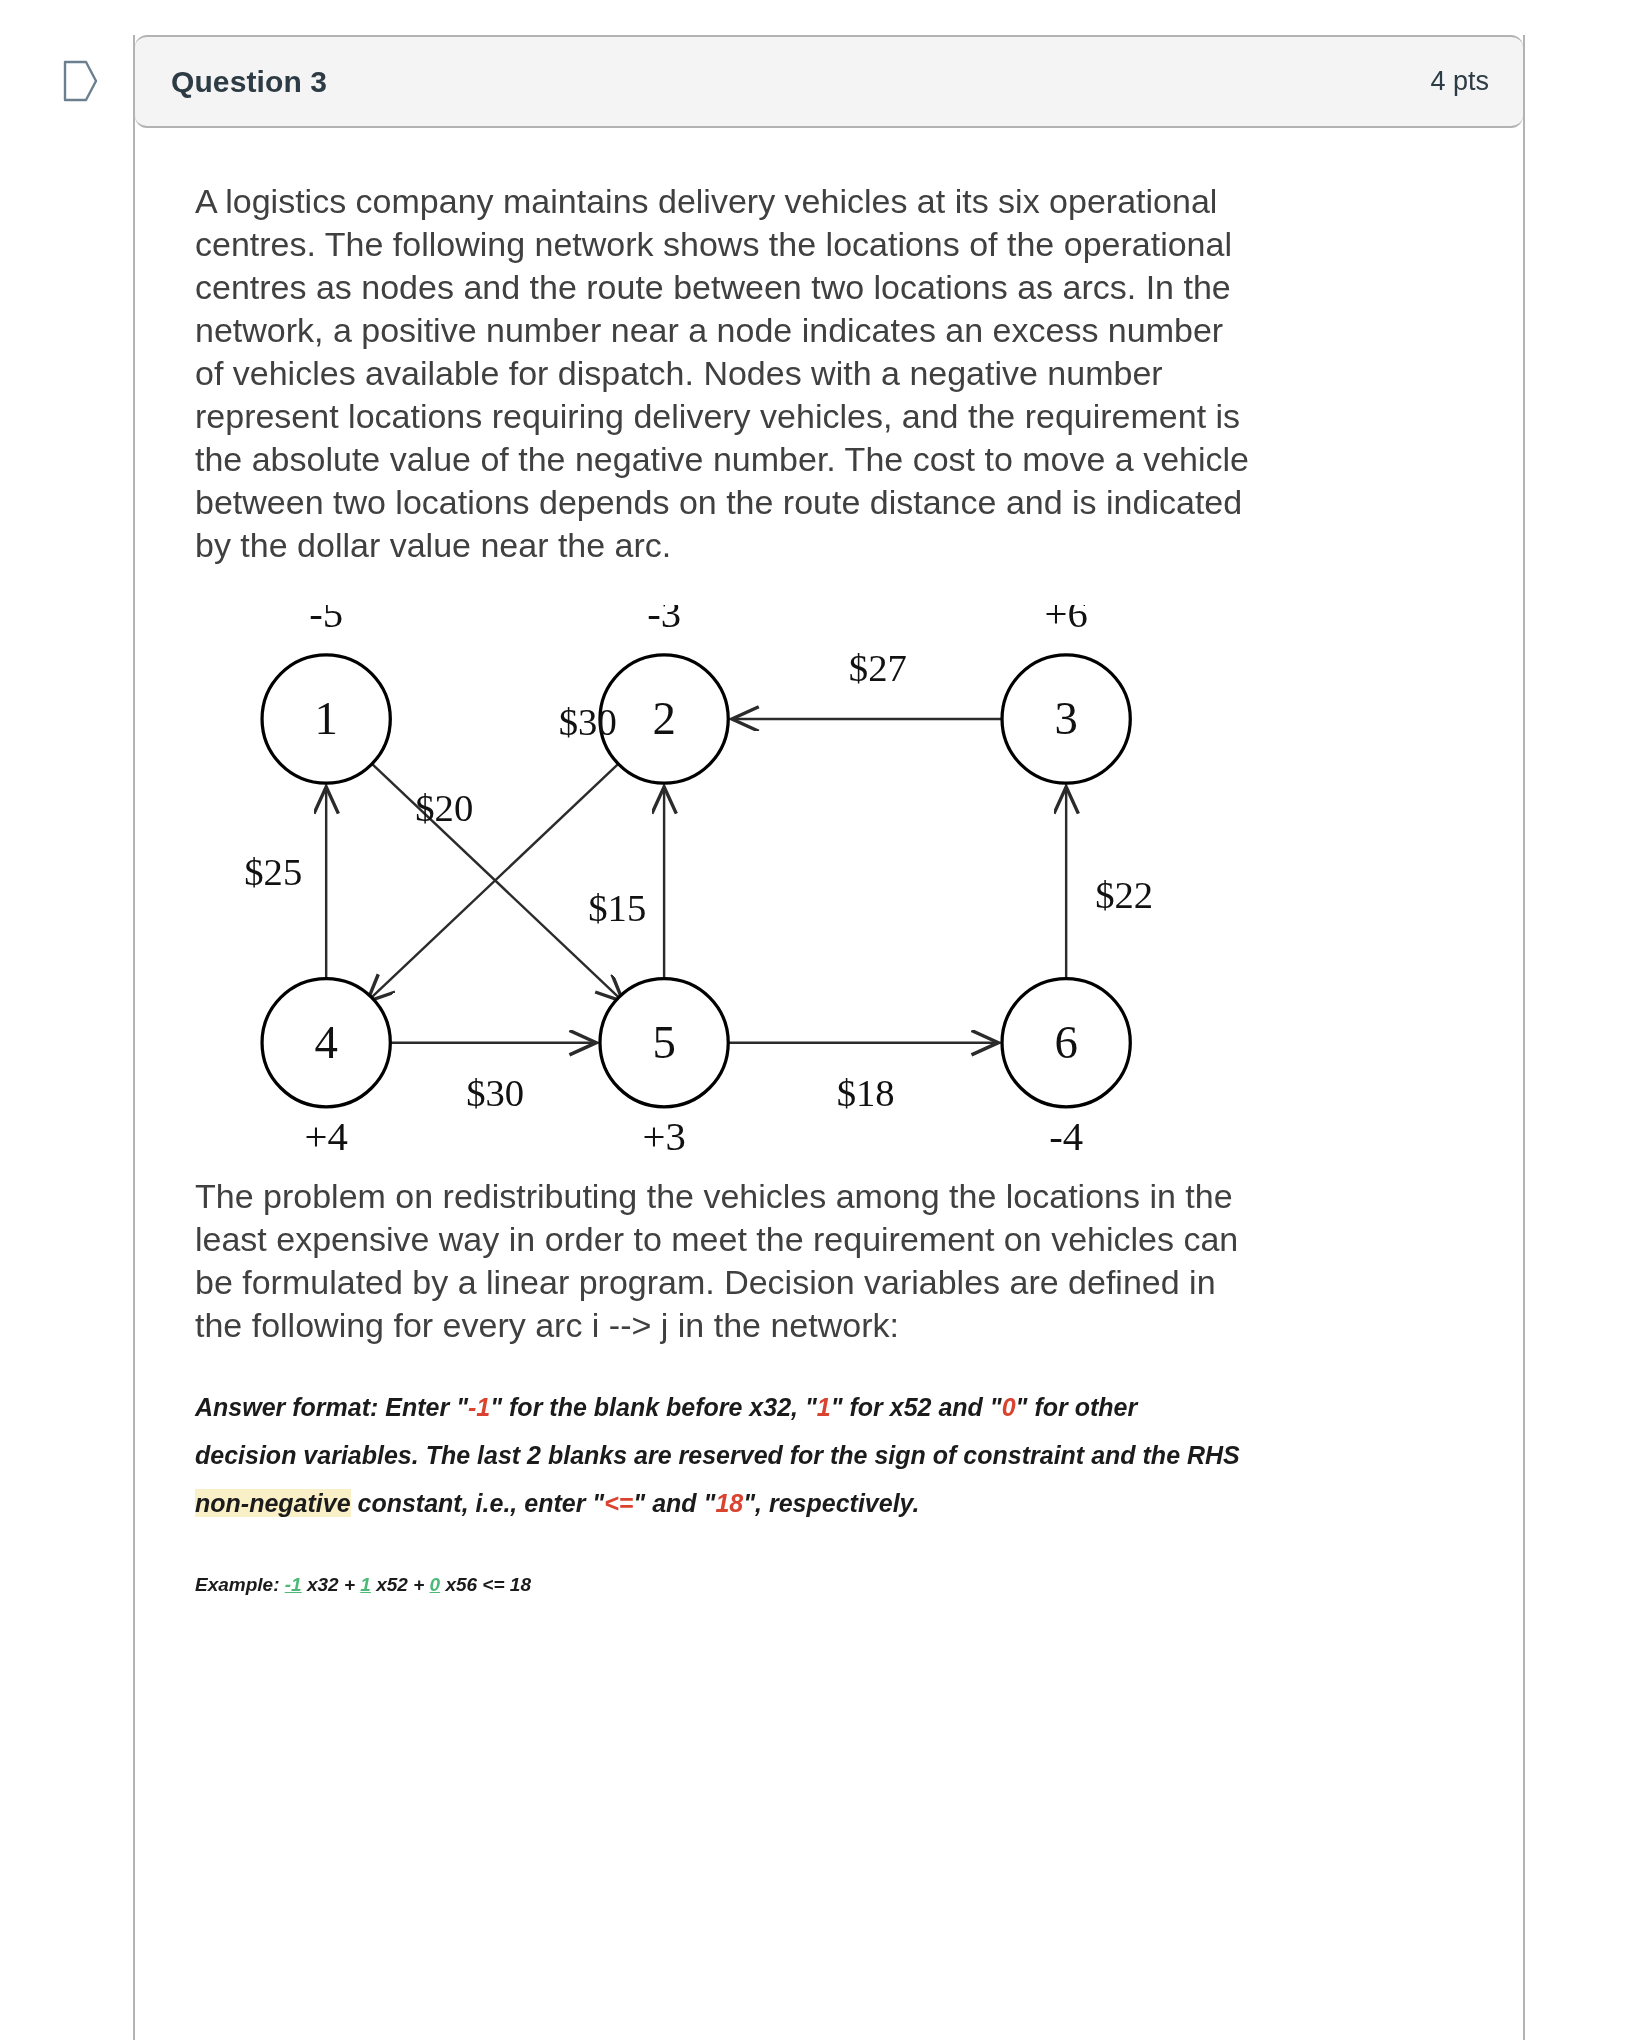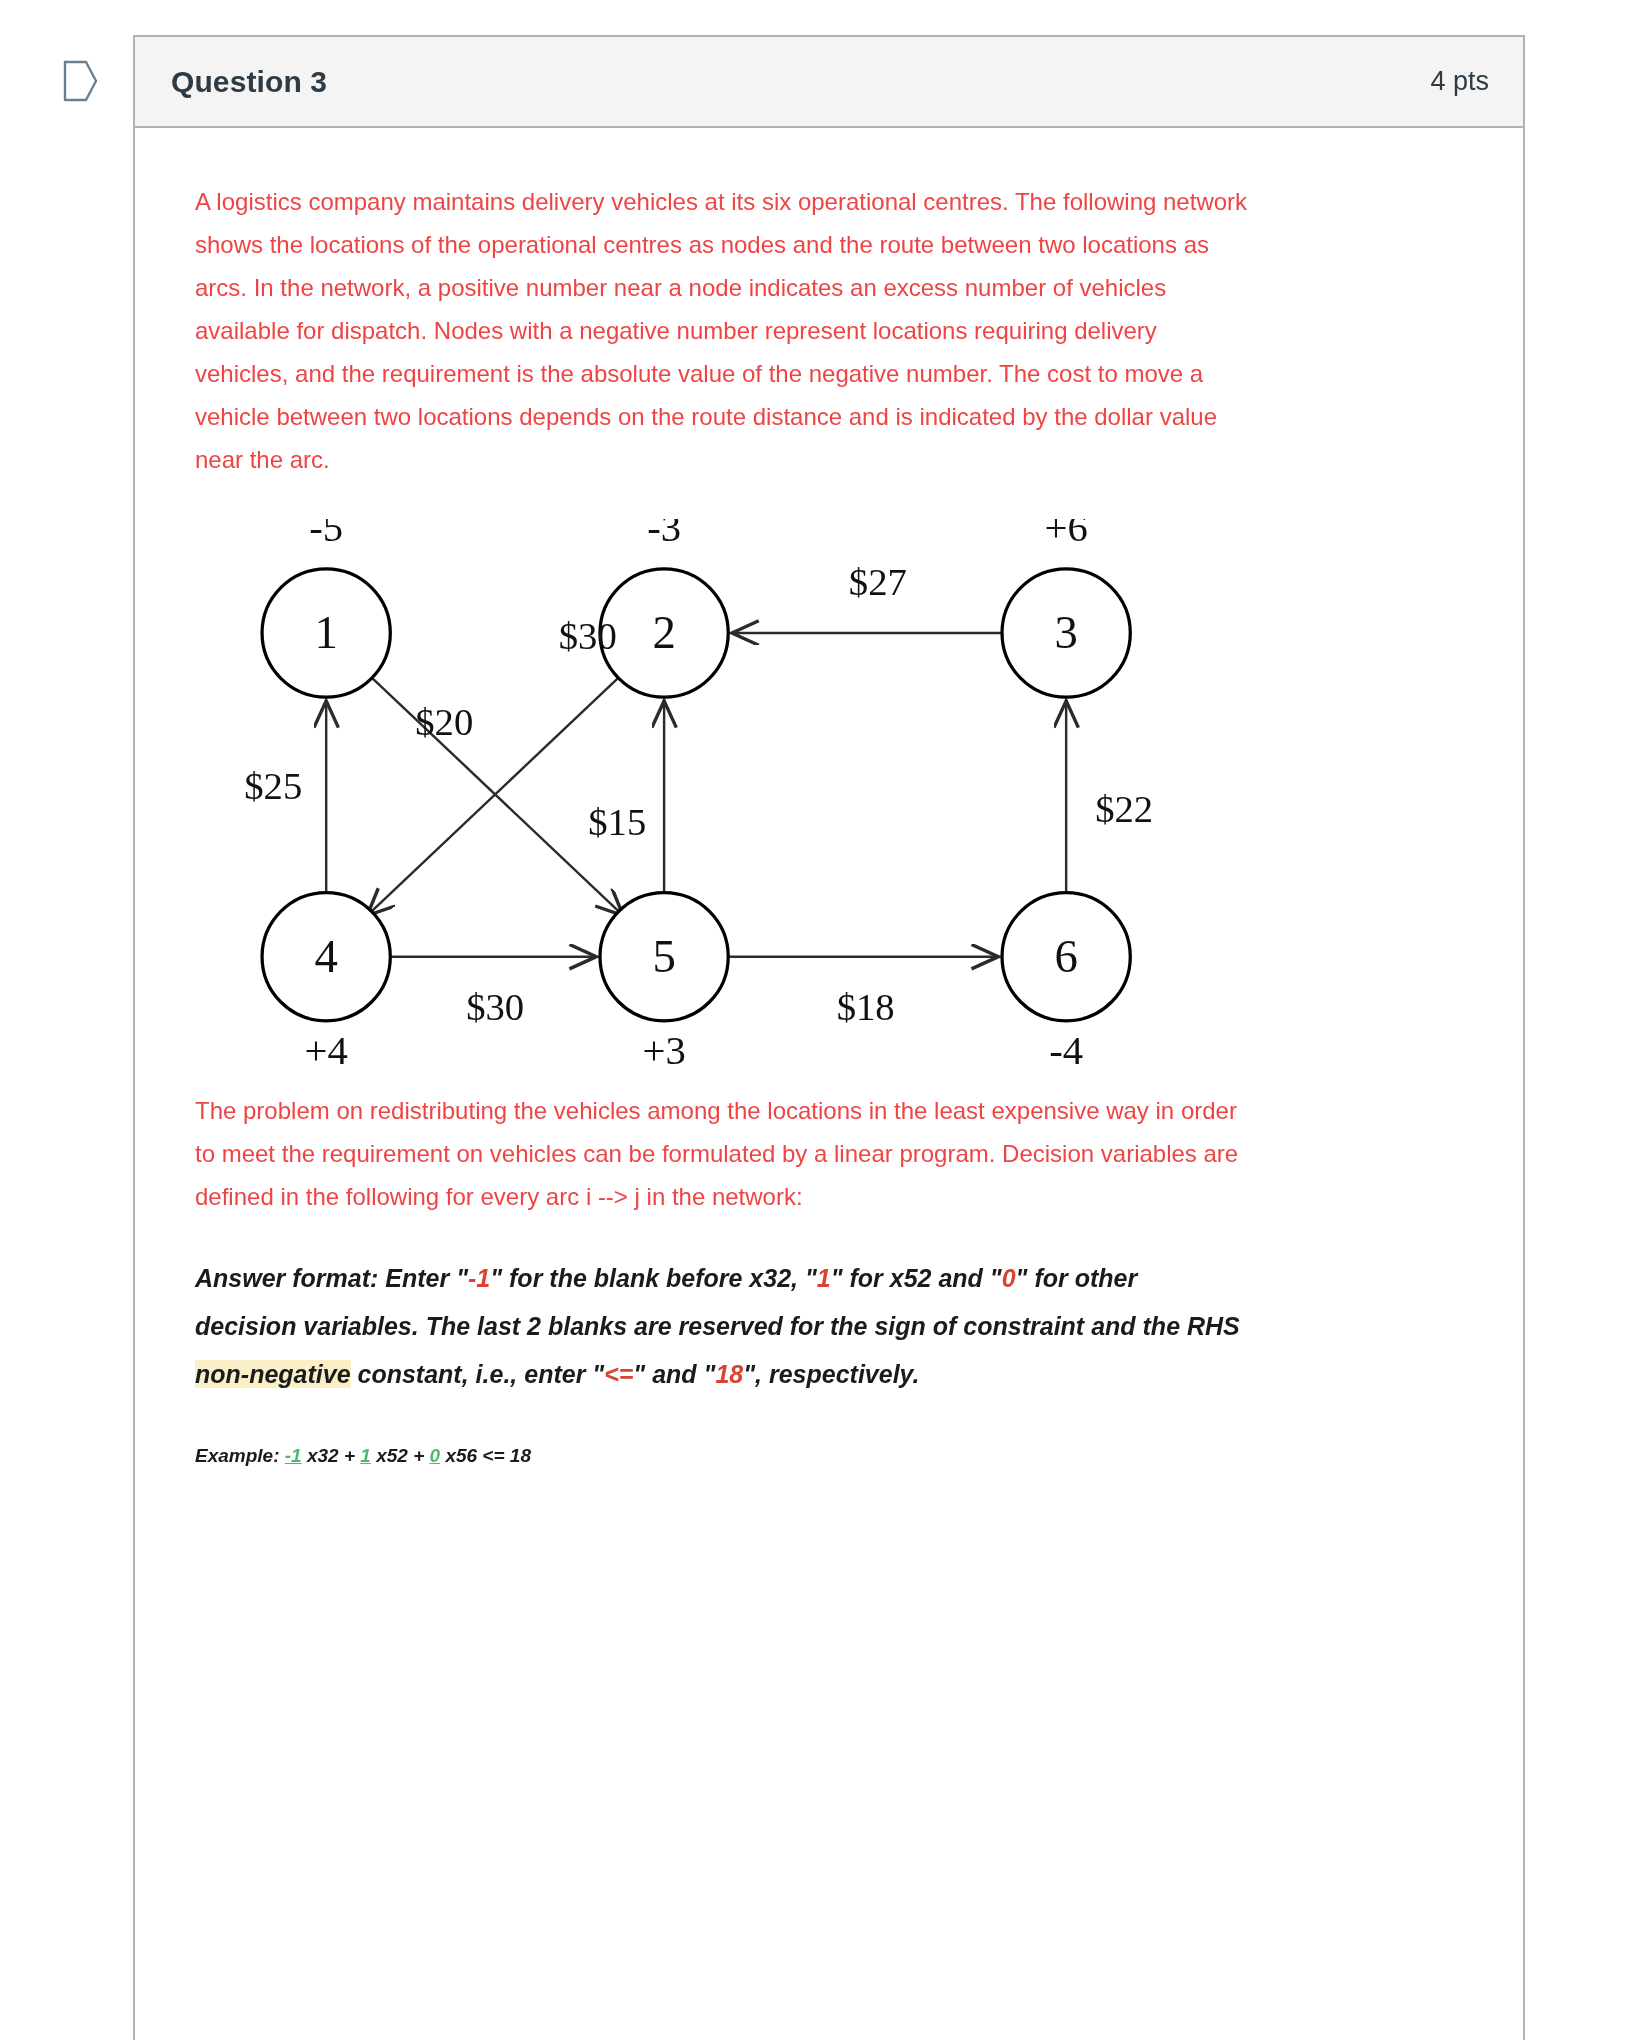--- a/index.html
+++ b/index.html
@@ -34,41 +34,42 @@
   #question-header {
     background: #f4f4f4;
     border-top: 2px solid #b3b3b3;
     border-bottom: 2px solid #b3b3b3;
     height: 93px;
     display: flex;
     align-items: center;
     justify-content: space-between;
     padding: 0 34px 0 36px;
     box-sizing: border-box;
+    border-radius: 12px;
   }
   #question-title {
     font-size: 30px;
     font-weight: bold;
     color: #2d3b45;
     letter-spacing: .1px;
   }
   #question-points {
     font-size: 27px;
     color: #2d3b45;
     font-weight: normal;
   }
 
   #question-body {
     padding: 52px 60px 0 60px;
   }
 
   .para {
-    font-size: 24px;
+    font-size: 34px;
     line-height: 43px;
-    color: #ef4444;
+    color: #404040;
     margin: 0 0 0 0;
     max-width: 1060px;
   }
 
   .vardef {
     font-size: 25.5px;
     line-height: 43px;
     color: #2d3b45;
     margin: 40px 0 0 66px;
   }

